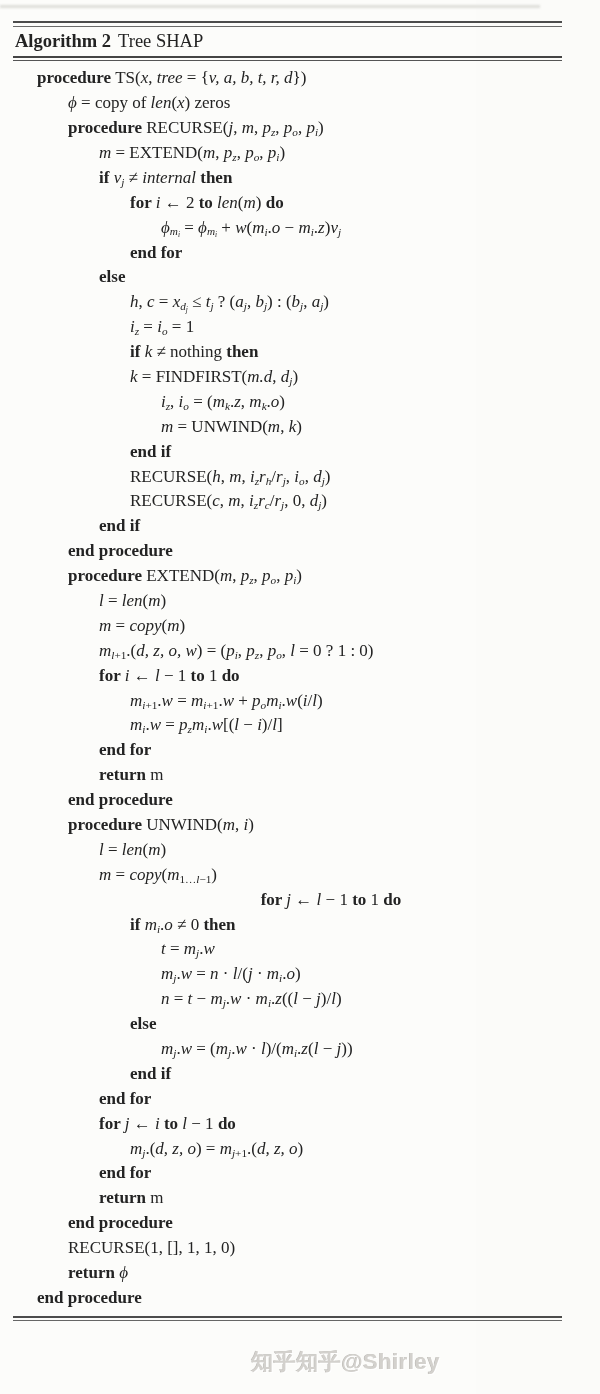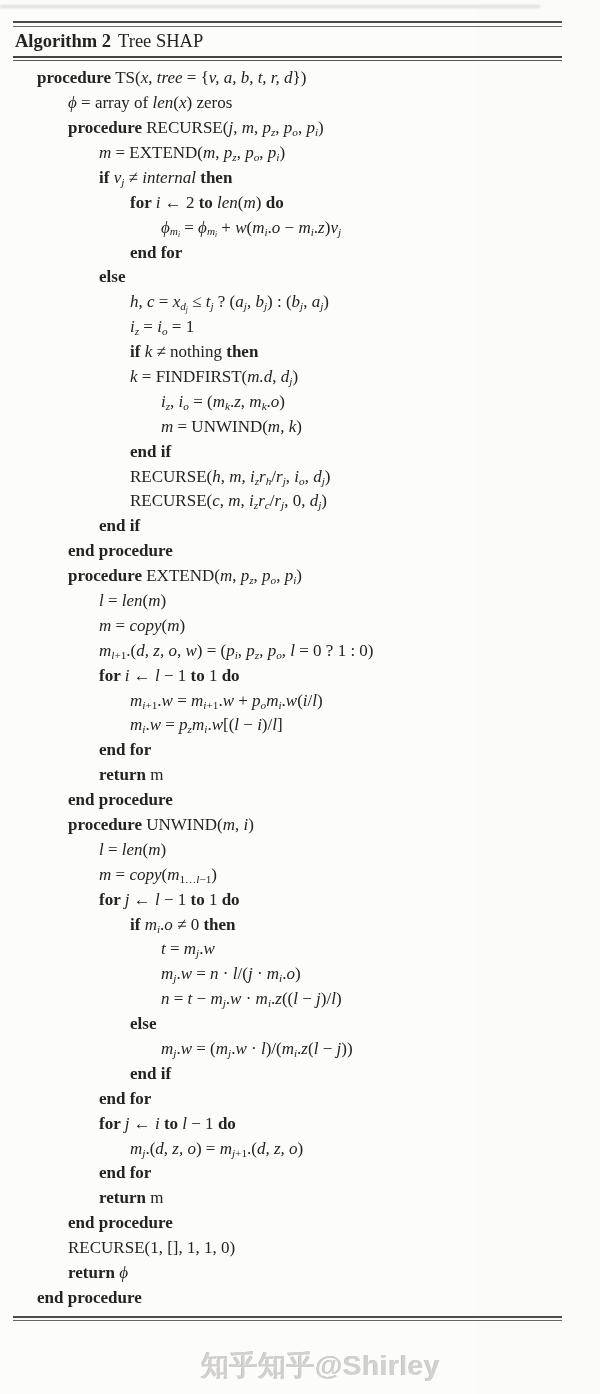--- a/index.html
+++ b/index.html
@@ -54,21 +54,21 @@
   .seg-r { font-style: normal; }
   .algo-body sub {
     font-size: 0.66em;
     line-height: 0;
     vertical-align: -0.25em;
   }
   .watermark {
     position: absolute;
     top: 1347px;
     right: 36px;
-    font-size: 28px;
+    font-size: 22px;
     font-weight: bold;
     letter-spacing: 0.5px;
     color: #d3d1cd;
     text-shadow: 1px 1px 0 #ffffff, -0.5px -0.5px 0.5px #b3b1ad;
     filter: blur(0.5px);
     font-family: "Liberation Sans", "DejaVu Sans", sans-serif;
     white-space: nowrap;
   }
 </style>
 </head>
@@ -81,21 +81,21 @@
     <div class="rule rule-top"></div>
 
     <div class="algo-title">
       <span class="cap-label">Algorithm 2</span><span>Tree SHAP</span>
     </div>
 
     <div class="rule rule-mid"></div>
 
     <div class="algo-body">
         <div class="algo-line" style="padding-left: 24px;"><span class="seg-b">procedure </span><span class="seg-r">TS(</span><span class="seg-i">x</span><span class="seg-r">, </span><span class="seg-i">tree</span><span class="seg-r"> = {</span><span class="seg-i">v, a, b, t, r, d</span><span class="seg-r">})</span></div>
-        <div class="algo-line" style="padding-left: 55px;"><span class="seg-i">ϕ</span><span class="seg-r"> = array of </span><span class="seg-i">len</span><span class="seg-r">(</span><span class="seg-i">x</span><span class="seg-r">) zeros</span></div>
+        <div class="algo-line" style="padding-left: 55px;"><span class="seg-i">ϕ</span><span class="seg-r"> = copy of </span><span class="seg-i">len</span><span class="seg-r">(</span><span class="seg-i">x</span><span class="seg-r">) zeros</span></div>
         <div class="algo-line" style="padding-left: 55px;"><span class="seg-b">procedure </span><span class="seg-r">RECURSE(</span><span class="seg-i">j</span><span class="seg-r">, </span><span class="seg-i">m</span><span class="seg-r">, </span><span class="seg-i">p<sub><span class="seg-i">z</span></sub></span><span class="seg-r">, </span><span class="seg-i">p<sub><span class="seg-i">o</span></sub></span><span class="seg-r">, </span><span class="seg-i">p<sub><span class="seg-i">i</span></sub></span><span class="seg-r">)</span></div>
         <div class="algo-line" style="padding-left: 86px;"><span class="seg-i">m</span><span class="seg-r"> = EXTEND(</span><span class="seg-i">m</span><span class="seg-r">, </span><span class="seg-i">p<sub><span class="seg-i">z</span></sub></span><span class="seg-r">, </span><span class="seg-i">p<sub><span class="seg-i">o</span></sub></span><span class="seg-r">, </span><span class="seg-i">p<sub><span class="seg-i">i</span></sub></span><span class="seg-r">)</span></div>
         <div class="algo-line" style="padding-left: 86px;"><span class="seg-b">if </span><span class="seg-i">v<sub><span class="seg-i">j</span></sub></span><span class="seg-r"> ≠ </span><span class="seg-i">internal</span><span class="seg-b"> then</span></div>
         <div class="algo-line" style="padding-left: 117px;"><span class="seg-b">for </span><span class="seg-i">i</span><span class="seg-r"> ← 2 </span><span class="seg-b">to</span><span class="seg-r"> </span><span class="seg-i">len</span><span class="seg-r">(</span><span class="seg-i">m</span><span class="seg-r">) </span><span class="seg-b">do</span></div>
         <div class="algo-line" style="padding-left: 148px;"><span class="seg-i">ϕ<sub><span class="seg-i">m<sub><span class="seg-i">i</span></sub></span></sub></span><span class="seg-r"> = </span><span class="seg-i">ϕ<sub><span class="seg-i">m<sub><span class="seg-i">i</span></sub></span></sub></span><span class="seg-r"> + </span><span class="seg-i">w</span><span class="seg-r">(</span><span class="seg-i">m<sub><span class="seg-i">i</span></sub></span><span class="seg-r">.</span><span class="seg-i">o</span><span class="seg-r"> − </span><span class="seg-i">m<sub><span class="seg-i">i</span></sub></span><span class="seg-r">.</span><span class="seg-i">z</span><span class="seg-r">)</span><span class="seg-i">v<sub><span class="seg-i">j</span></sub></span></div>
         <div class="algo-line" style="padding-left: 117px;"><span class="seg-b">end for</span></div>
         <div class="algo-line" style="padding-left: 86px;"><span class="seg-b">else</span></div>
         <div class="algo-line" style="padding-left: 117px;"><span class="seg-i">h</span><span class="seg-r">, </span><span class="seg-i">c</span><span class="seg-r"> = </span><span class="seg-i">x<sub><span class="seg-i">d<sub><span class="seg-i">j</span></sub></span></sub></span><span class="seg-r"> ≤ </span><span class="seg-i">t<sub><span class="seg-i">j</span></sub></span><span class="seg-r"> ? (</span><span class="seg-i">a<sub><span class="seg-i">j</span></sub></span><span class="seg-r">, </span><span class="seg-i">b<sub><span class="seg-i">j</span></sub></span><span class="seg-r">) : (</span><span class="seg-i">b<sub><span class="seg-i">j</span></sub></span><span class="seg-r">, </span><span class="seg-i">a<sub><span class="seg-i">j</span></sub></span><span class="seg-r">)</span></div>
         <div class="algo-line" style="padding-left: 117px;"><span class="seg-i">i<sub><span class="seg-i">z</span></sub></span><span class="seg-r"> = </span><span class="seg-i">i<sub><span class="seg-i">o</span></sub></span><span class="seg-r"> = 1</span></div>
         <div class="algo-line" style="padding-left: 117px;"><span class="seg-b">if </span><span class="seg-i">k</span><span class="seg-r"> ≠ nothing </span><span class="seg-b">then</span></div>
@@ -113,21 +113,21 @@
         <div class="algo-line" style="padding-left: 86px;"><span class="seg-i">m<sub><span class="seg-i">l</span><span class="seg-r">+1</span></sub></span><span class="seg-r">.(</span><span class="seg-i">d, z, o, w</span><span class="seg-r">) = (</span><span class="seg-i">p<sub><span class="seg-i">i</span></sub></span><span class="seg-r">, </span><span class="seg-i">p<sub><span class="seg-i">z</span></sub></span><span class="seg-r">, </span><span class="seg-i">p<sub><span class="seg-i">o</span></sub></span><span class="seg-r">, </span><span class="seg-i">l</span><span class="seg-r"> = 0 ? 1 : 0)</span></div>
         <div class="algo-line" style="padding-left: 86px;"><span class="seg-b">for </span><span class="seg-i">i</span><span class="seg-r"> ← </span><span class="seg-i">l</span><span class="seg-r"> − 1 </span><span class="seg-b">to</span><span class="seg-r"> 1 </span><span class="seg-b">do</span></div>
         <div class="algo-line" style="padding-left: 117px;"><span class="seg-i">m<sub><span class="seg-i">i</span><span class="seg-r">+1</span></sub></span><span class="seg-r">.</span><span class="seg-i">w</span><span class="seg-r"> = </span><span class="seg-i">m<sub><span class="seg-i">i</span><span class="seg-r">+1</span></sub></span><span class="seg-r">.</span><span class="seg-i">w</span><span class="seg-r"> + </span><span class="seg-i">p<sub><span class="seg-i">o</span></sub></span><span class="seg-i">m<sub><span class="seg-i">i</span></sub></span><span class="seg-r">.</span><span class="seg-i">w</span><span class="seg-r">(</span><span class="seg-i">i</span><span class="seg-r">/</span><span class="seg-i">l</span><span class="seg-r">)</span></div>
         <div class="algo-line" style="padding-left: 117px;"><span class="seg-i">m<sub><span class="seg-i">i</span></sub></span><span class="seg-r">.</span><span class="seg-i">w</span><span class="seg-r"> = </span><span class="seg-i">p<sub><span class="seg-i">z</span></sub></span><span class="seg-i">m<sub><span class="seg-i">i</span></sub></span><span class="seg-r">.</span><span class="seg-i">w</span><span class="seg-r">[(</span><span class="seg-i">l</span><span class="seg-r"> − </span><span class="seg-i">i</span><span class="seg-r">)/</span><span class="seg-i">l</span><span class="seg-r">]</span></div>
         <div class="algo-line" style="padding-left: 86px;"><span class="seg-b">end for</span></div>
         <div class="algo-line" style="padding-left: 86px;"><span class="seg-b">return </span><span class="seg-r">m</span></div>
         <div class="algo-line" style="padding-left: 55px;"><span class="seg-b">end procedure</span></div>
         <div class="algo-line" style="padding-left: 55px;"><span class="seg-b">procedure </span><span class="seg-r">UNWIND(</span><span class="seg-i">m</span><span class="seg-r">, </span><span class="seg-i">i</span><span class="seg-r">)</span></div>
         <div class="algo-line" style="padding-left: 86px;"><span class="seg-i">l</span><span class="seg-r"> = </span><span class="seg-i">len</span><span class="seg-r">(</span><span class="seg-i">m</span><span class="seg-r">)</span></div>
         <div class="algo-line" style="padding-left: 86px;"><span class="seg-i">m</span><span class="seg-r"> = </span><span class="seg-i">copy</span><span class="seg-r">(</span><span class="seg-i">m<sub><span class="seg-r">1…</span><span class="seg-i">l</span><span class="seg-r">−1</span></sub></span><span class="seg-r">)</span></div>
-        <div class="algo-line" style="padding-left: 86px;"><span class="seg-b">for </span><span class="seg-i">j</span><span class="seg-r"> ← </span><span class="seg-i">l</span><span class="seg-r"> − 1 </span><span class="seg-b">to</span><span class="seg-r"> 1 </span><span class="seg-b">do</span></div>
+        <div class="algo-line" style="padding-left: 86px; text-align: center;"><span class="seg-b">for </span><span class="seg-i">j</span><span class="seg-r"> ← </span><span class="seg-i">l</span><span class="seg-r"> − 1 </span><span class="seg-b">to</span><span class="seg-r"> 1 </span><span class="seg-b">do</span></div>
         <div class="algo-line" style="padding-left: 117px;"><span class="seg-b">if </span><span class="seg-i">m<sub><span class="seg-i">i</span></sub></span><span class="seg-r">.</span><span class="seg-i">o</span><span class="seg-r"> ≠ 0 </span><span class="seg-b">then</span></div>
         <div class="algo-line" style="padding-left: 148px;"><span class="seg-i">t</span><span class="seg-r"> = </span><span class="seg-i">m<sub><span class="seg-i">j</span></sub></span><span class="seg-r">.</span><span class="seg-i">w</span></div>
         <div class="algo-line" style="padding-left: 148px;"><span class="seg-i">m<sub><span class="seg-i">j</span></sub></span><span class="seg-r">.</span><span class="seg-i">w</span><span class="seg-r"> = </span><span class="seg-i">n</span><span class="seg-r"> · </span><span class="seg-i">l</span><span class="seg-r">/(</span><span class="seg-i">j</span><span class="seg-r"> · </span><span class="seg-i">m<sub><span class="seg-i">i</span></sub></span><span class="seg-r">.</span><span class="seg-i">o</span><span class="seg-r">)</span></div>
         <div class="algo-line" style="padding-left: 148px;"><span class="seg-i">n</span><span class="seg-r"> = </span><span class="seg-i">t</span><span class="seg-r"> − </span><span class="seg-i">m<sub><span class="seg-i">j</span></sub></span><span class="seg-r">.</span><span class="seg-i">w</span><span class="seg-r"> · </span><span class="seg-i">m<sub><span class="seg-i">i</span></sub></span><span class="seg-r">.</span><span class="seg-i">z</span><span class="seg-r">((</span><span class="seg-i">l</span><span class="seg-r"> − </span><span class="seg-i">j</span><span class="seg-r">)/</span><span class="seg-i">l</span><span class="seg-r">)</span></div>
         <div class="algo-line" style="padding-left: 117px;"><span class="seg-b">else</span></div>
         <div class="algo-line" style="padding-left: 148px;"><span class="seg-i">m<sub><span class="seg-i">j</span></sub></span><span class="seg-r">.</span><span class="seg-i">w</span><span class="seg-r"> = (</span><span class="seg-i">m<sub><span class="seg-i">j</span></sub></span><span class="seg-r">.</span><span class="seg-i">w</span><span class="seg-r"> · </span><span class="seg-i">l</span><span class="seg-r">)/(</span><span class="seg-i">m<sub><span class="seg-i">i</span></sub></span><span class="seg-r">.</span><span class="seg-i">z</span><span class="seg-r">(</span><span class="seg-i">l</span><span class="seg-r"> − </span><span class="seg-i">j</span><span class="seg-r">))</span></div>
         <div class="algo-line" style="padding-left: 117px;"><span class="seg-b">end if</span></div>
         <div class="algo-line" style="padding-left: 86px;"><span class="seg-b">end for</span></div>
         <div class="algo-line" style="padding-left: 86px;"><span class="seg-b">for </span><span class="seg-i">j</span><span class="seg-r"> ← </span><span class="seg-i">i</span><span class="seg-r"> </span><span class="seg-b">to</span><span class="seg-r"> </span><span class="seg-i">l</span><span class="seg-r"> − 1 </span><span class="seg-b">do</span></div>
         <div class="algo-line" style="padding-left: 117px;"><span class="seg-i">m<sub><span class="seg-i">j</span></sub></span><span class="seg-r">.(</span><span class="seg-i">d, z, o</span><span class="seg-r">) = </span><span class="seg-i">m<sub><span class="seg-i">j</span><span class="seg-r">+1</span></sub></span><span class="seg-r">.(</span><span class="seg-i">d, z, o</span><span class="seg-r">)</span></div>

